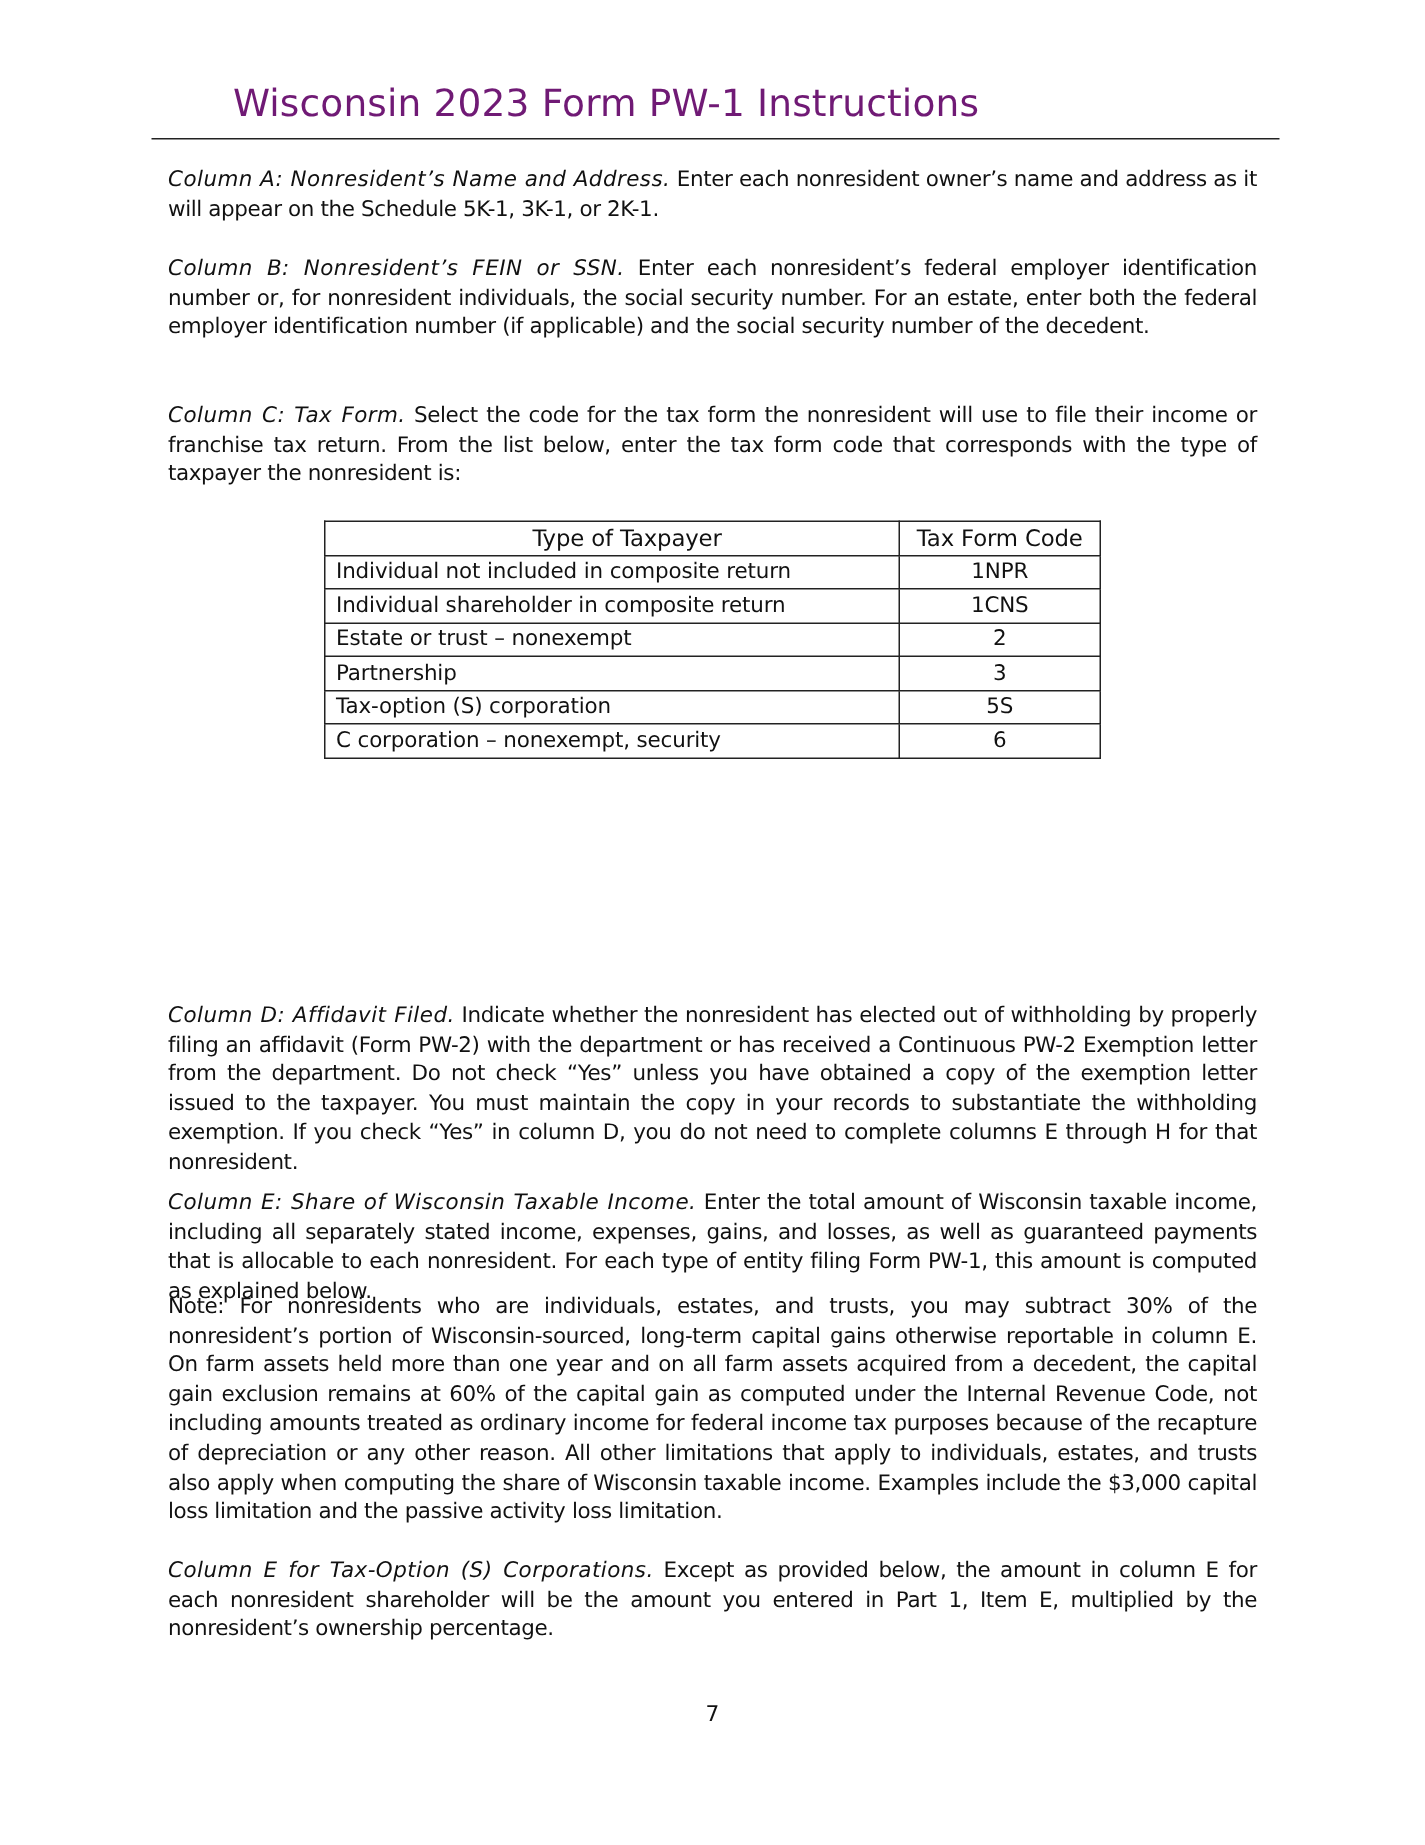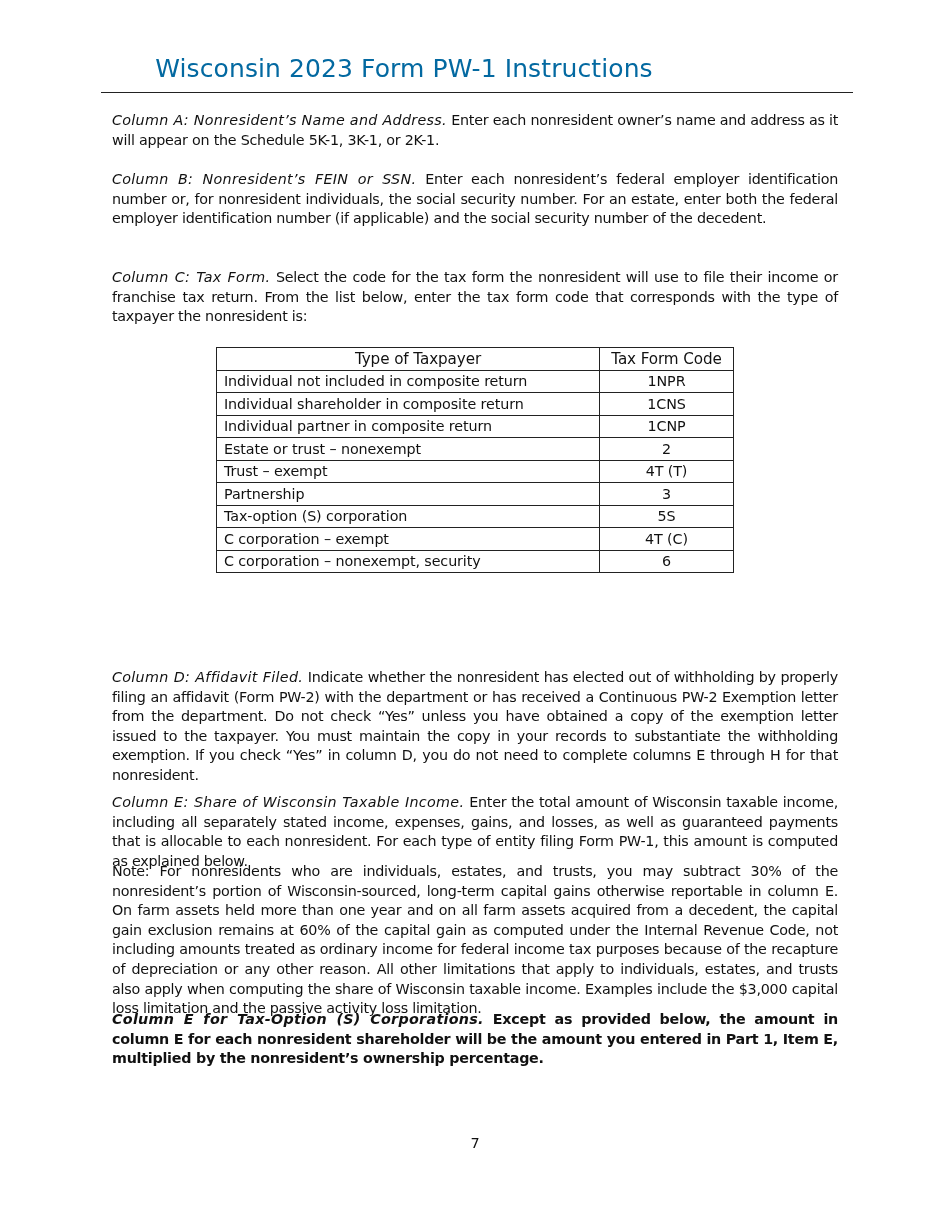--- a/index.html
+++ b/index.html
@@ -20,21 +20,21 @@
       left: 0; top: 0;
       width: 950px; height: 1230px;
     }
     .title {
       position: absolute;
       left: 0; top: 54px;
       width: 808px;
       text-align: center;
       font-size: 25px;
       letter-spacing: 0.1px;
-      color: #0369a1;
+      color: #701a75;
     }
     .rule {
       position: absolute;
       left: 101px; top: 92px;
       width: 752px;
       height: 0;
       border-top: 1.3px solid #222;
     }
     .para {
       position: absolute;
@@ -50,21 +50,21 @@
     .para .lead {
       font-style: italic;
       letter-spacing: 0.3px;
     }
     .p-a { top: 111px; }
     .p-b { top: 170px; }
     .p-c { top: 268px; }
     .p-d { top: 626px; margin-top: 42px; }
     .p-e { top: 793px; }
     .p-note { top: 862px; }
-    .p-s { top: 1010px; font-weight: bold; }
+    .p-s { top: 1038px; }
 
     table.codes {
       position: absolute;
       left: 216px;
       top: 347px;
       width: 518px;
       border-collapse: collapse;
       font-size: 14.3px;
       letter-spacing: -0.1px;
     }
@@ -115,42 +115,30 @@
     <tbody>
       <tr>
         <td class="type">Individual not included in composite return</td>
         <td class="code">1NPR</td>
       </tr>
       <tr>
         <td class="type">Individual shareholder in composite return</td>
         <td class="code">1CNS</td>
       </tr>
       <tr>
-        <td class="type">Individual partner in composite return</td>
-        <td class="code">1CNP</td>
-      </tr>
-      <tr>
         <td class="type">Estate or trust – nonexempt</td>
         <td class="code">2</td>
-      </tr>
-      <tr>
-        <td class="type">Trust – exempt</td>
-        <td class="code">4T (T)</td>
       </tr>
       <tr>
         <td class="type">Partnership</td>
         <td class="code">3</td>
       </tr>
       <tr>
         <td class="type">Tax-option (S) corporation</td>
         <td class="code">5S</td>
-      </tr>
-      <tr>
-        <td class="type">C corporation – exempt</td>
-        <td class="code">4T (C)</td>
       </tr>
       <tr>
         <td class="type">C corporation – nonexempt, security</td>
         <td class="code">6</td>
       </tr>
     </tbody>
   </table>
 
   <p class="para p-d"><span class="lead">Column D: Affidavit Filed.</span><span> Indicate whether the nonresident has elected out of withholding by properly filing an affidavit (Form PW-2) with the department or has received a Continuous PW-2 Exemption letter from the department. Do not check “Yes” unless you have obtained a copy of the exemption letter issued to the taxpayer. You must maintain the copy in your records to substantiate the withholding exemption. If you check “Yes” in column D, you do not need to complete columns E through H for that nonresident.</span></p>
 

